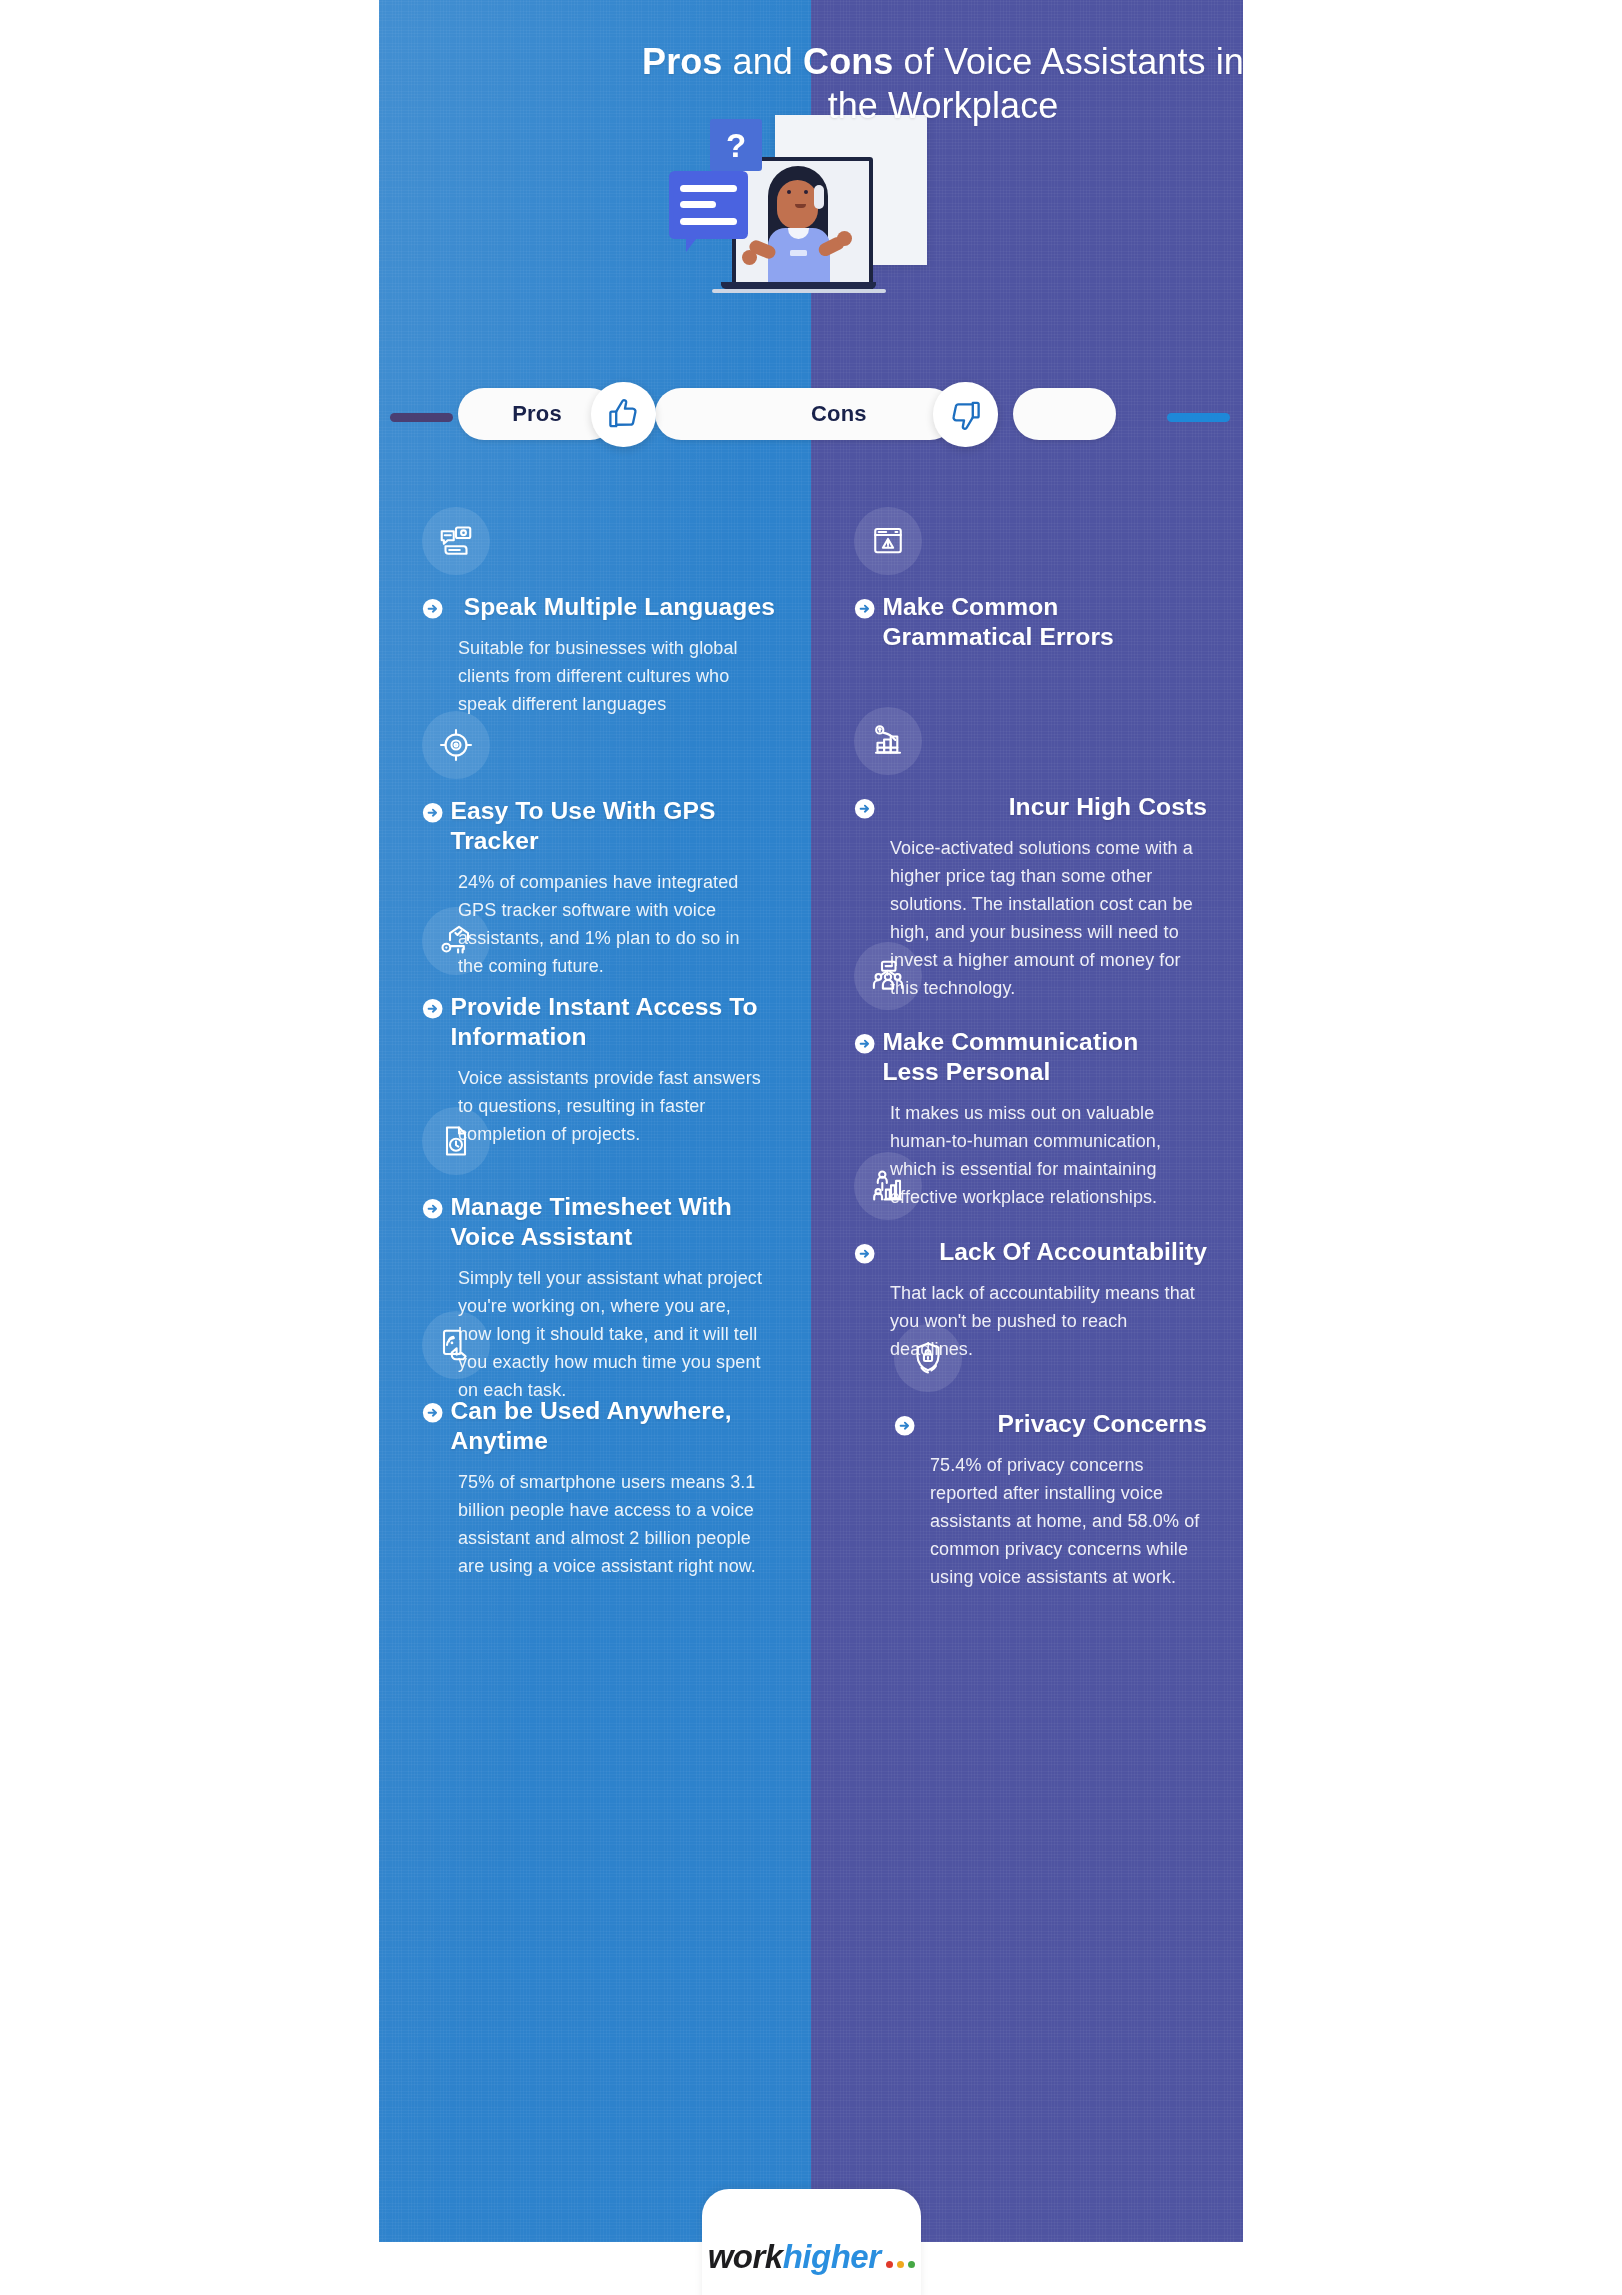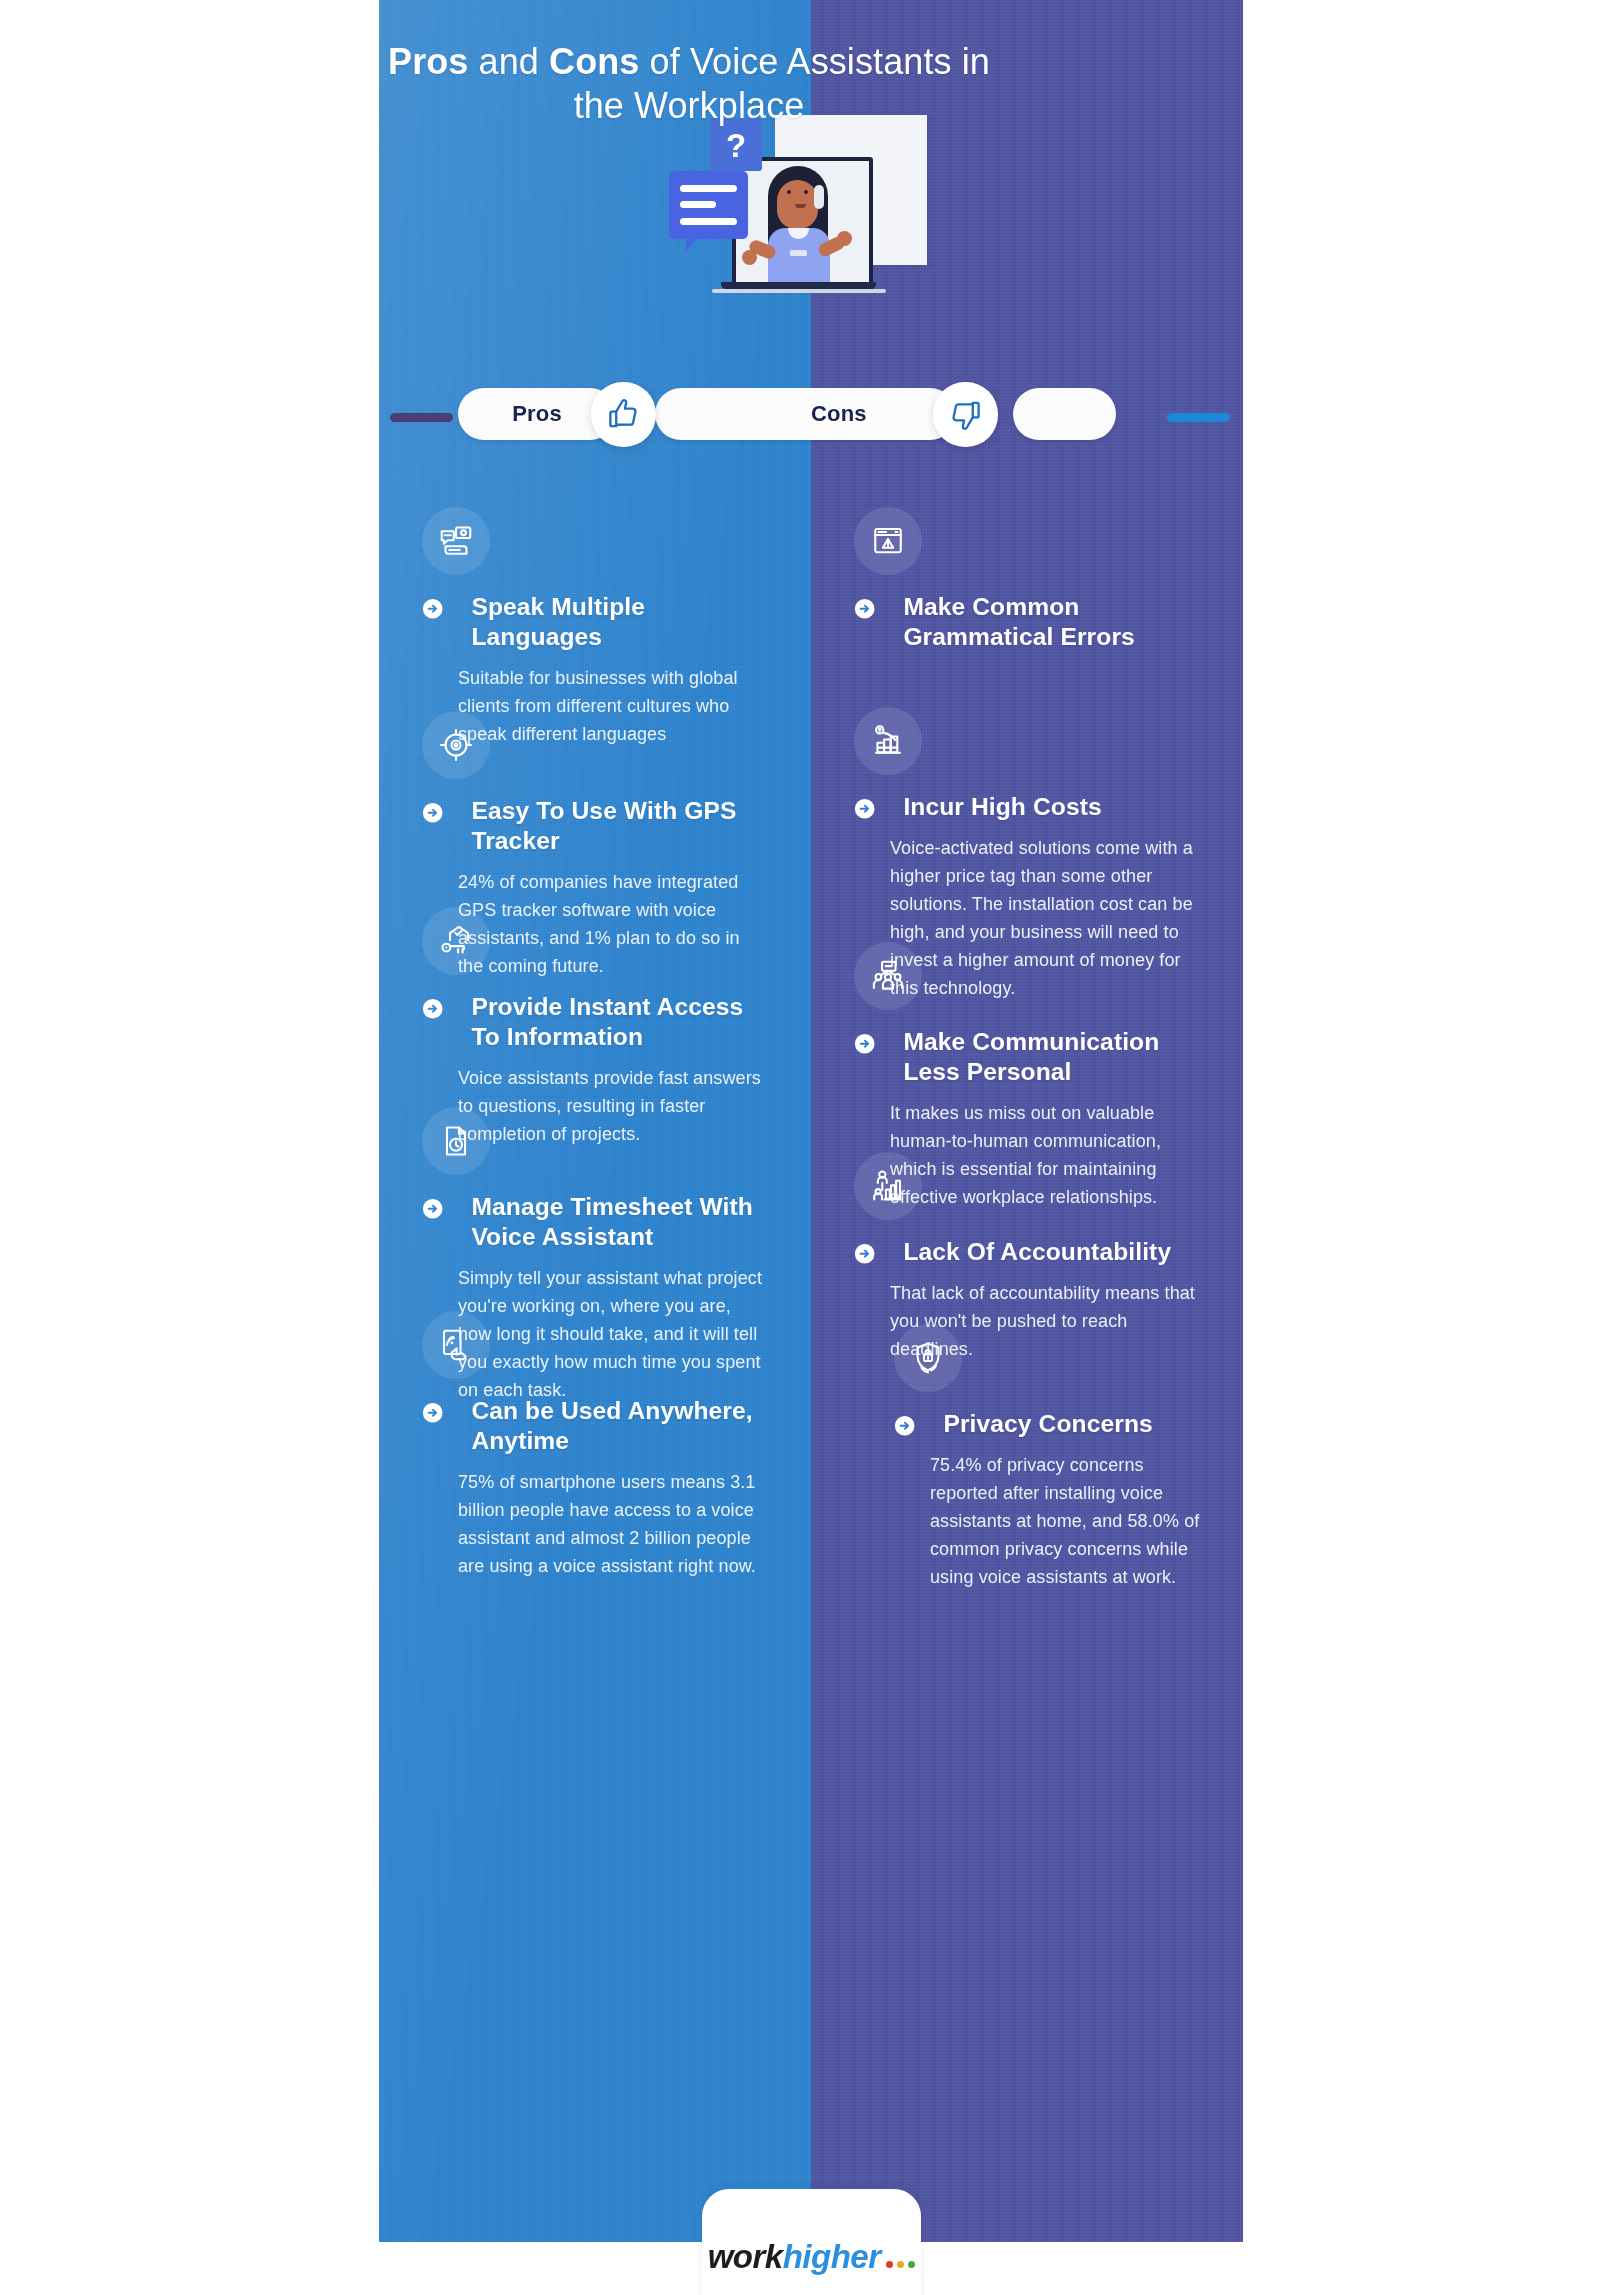--- a/index.html
+++ b/index.html
@@ -24,23 +24,22 @@
   }
   .col-pros::after{
     content:"";position:absolute;inset:0;
     background:linear-gradient(100deg,rgba(255,255,255,.10),rgba(255,255,255,0) 55%);
     pointer-events:none;
   }
 
   
   #header{
     position:absolute;left:379px;top:0;width:865px;height:190px;
-    display:flex;align-items:flex-start;justify-content:flex-start;z-index:6;
+    display:flex;align-items:flex-start;justify-content:flex-end;z-index:6;
     pointer-events:none;
-    margin-left:9px;
   }
   #title{
     margin:40px 0 0 0;width:602px;text-align:center;color:#ffffff;
     font-size:36px;line-height:1.22;font-weight:400;letter-spacing:0.1px;
     text-shadow:0 0.8px 2.4px rgba(0,0,0,.12);
   }
   #title b{font-weight:800;}
 
   
   #hero{
@@ -106,21 +105,21 @@
     box-shadow:0 2.4px 8px rgba(0,0,0,.14);display:flex;align-items:center;justify-content:center;z-index:10;}
   .badge-up{left:212px;}
   .badge-down{left:554px;}
 
   
   .items{position:absolute;top:507px;width:100%;}
   .item{position:relative;padding:0 36px 0 43px;}
   .icon-circle{width:68px;height:68px;border-radius:34px;display:flex;align-items:center;justify-content:center;margin-bottom:17.4px;}
   .col-pros .icon-circle{background:rgba(255,255,255,.11);}
   .col-cons .icon-circle{background:rgba(255,255,255,.11);}
-  .item-head{display:flex;align-items:flex-start;gap:28px;margin-bottom:12.7px;}
+  .item-head{display:flex;align-items:flex-start;gap:7px;margin-bottom:12.7px;justify-content:space-between;}
   .arrow-bullet{flex:0 0 auto;width:21.4px;height:21.4px;margin-top:5.5px;}
   .item-title{color:#ffffff;font-size:24.6px;line-height:1.22;font-weight:800;letter-spacing:0.1px;
     text-shadow:0 0.8px 2.4px rgba(0,0,0,.13);}
   .item-desc{margin-left:36px;color:rgba(255,255,255,.90);font-size:18px;line-height:1.55;
     max-width:309px;letter-spacing:0.1px;}
 
   
   #logo-badge{
     position:absolute;left:702px;top:2189px;width:219px;height:136px;
     background:#ffffff;border-radius:27px 27px 0 0;z-index:12;

